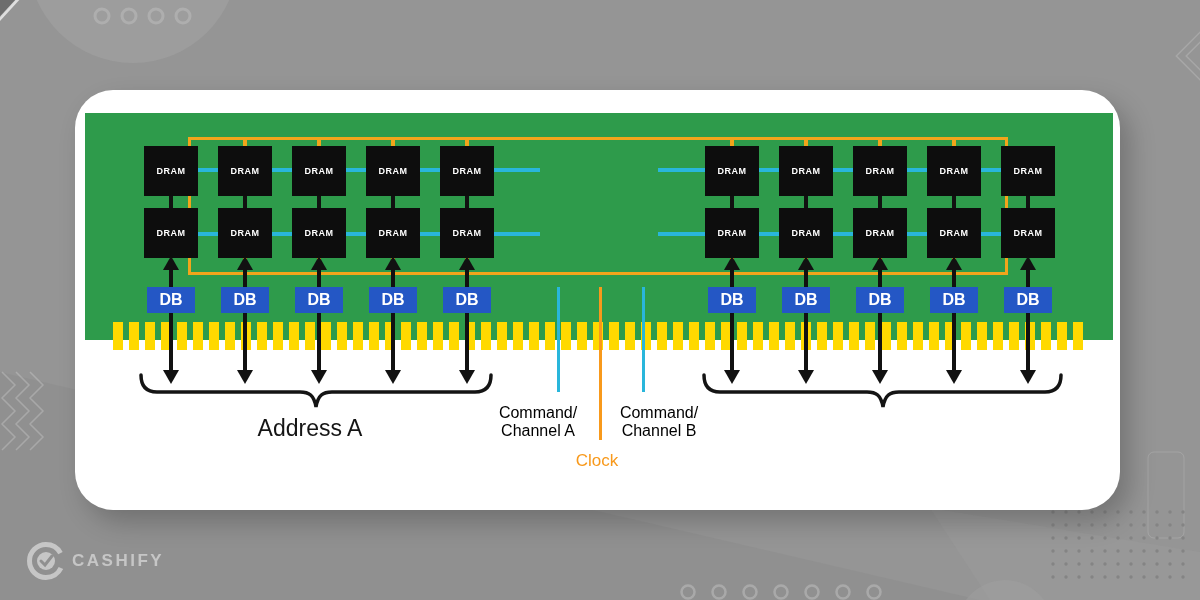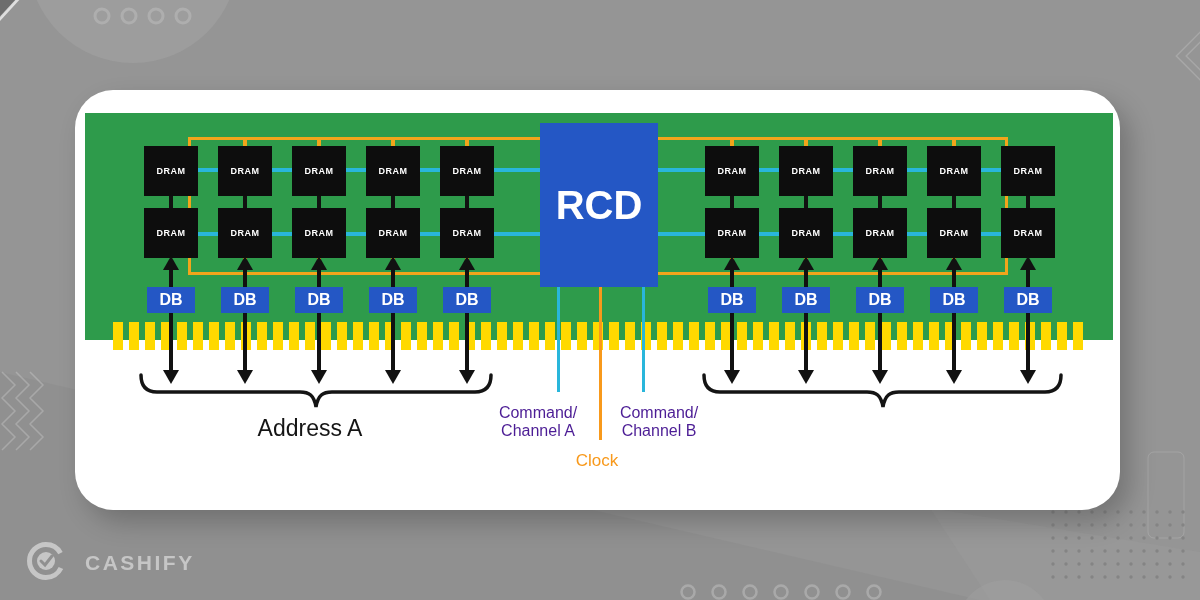--- a/index.html
+++ b/index.html
@@ -36,28 +36,28 @@
   .head-up{position:absolute;width:0;height:0;border-left:8px solid transparent;
            border-right:8px solid transparent;border-bottom:14px solid #111111;z-index:4;}
   .head-down{position:absolute;width:0;height:0;border-left:8px solid transparent;
              border-right:8px solid transparent;border-top:14px solid #111111;z-index:4;}
   .sig{position:absolute;width:3px;z-index:4;}
   .sig.cyan{background:#29B6DB;}
   .sig.orange{background:#F8991B;}
 
   
   .lbl{position:absolute;z-index:5;transform:translateX(-50%);text-align:center;white-space:nowrap;}
-  .lbl.cyan{color:#4c1d95;font-size:16px;line-height:18px;}
+  .lbl.cyan{color:#000000;font-size:16px;line-height:18px;}
   .lbl.orange{color:#F8991B;font-size:17px;}
   .lbl.channel{color:#151515;font-size:23px;}
   #braces{position:absolute;left:0;top:0;z-index:5;}
 
   
   #logo{left:24px;top:538px;z-index:6;width:220px;height:50px;}
-  #logo-text{position:absolute;left:61px;top:13px;color:#c6c6c6;font-size:21px;
+  #logo-text{position:absolute;left:48px;top:13px;color:#c6c6c6;font-size:17px;
              font-weight:bold;letter-spacing:2.5px;}
 </style>
 </head>
 <body>
 
 <div id="stage">
 
   <svg id="bg-svg" width="1200" height="600">
     <polygon points="0,372 0,600 980,600" fill="#8d8d8d" opacity="0.55"></polygon>
     <polygon points="930,508 1200,552 1200,600 990,600" fill="#9c9c9c" opacity="0.45"></polygon>
@@ -324,23 +324,20 @@
       <div class="chip" style="left:1001px;top:146px;">DRAM</div>
       <div class="chip" style="left:1001px;top:208px;">DRAM</div>
       <div class="connector" style="left:1026px;top:196px;"></div>
       <div class="head-up" style="left:1020px;top:256px;"></div>
       <div class="shaft" style="left:1026px;top:268px;height:20px;"></div>
       <div class="db" style="left:1004px;top:287px;">DB</div>
       <div class="shaft" style="left:1026px;top:313px;height:58px;"></div>
       <div class="head-down" style="left:1020px;top:370px;"></div>
     </div>
 
-  <div id="rcd" class="abs">
-    <span>RCD</span>
-  </div>
 
   <div class="sig cyan" style="left:556.5px;top:287px;height:105px;"></div>
   <div class="sig cyan" style="left:641.5px;top:287px;height:105px;"></div>
   <div class="sig orange" style="left:598.5px;top:287px;height:153px;"></div>
 
   <svg id="braces" width="1200" height="600">
     <path d="M141,375 C141,386 146,392 157,392 L300,392 C309,392 314,395 316,407 C318,395 323,392 332,392 L475,392 C486,392 491,386 491,375" fill="none" stroke="#141414" stroke-width="3.5" stroke-linecap="round"></path>
     <path d="M704,375 C704,386 709,392 720,392 L867,392 C876,392 881,395 883,407 C885,395 890,392 899,392 L1045,392 C1056,392 1061,386 1061,375" fill="none" stroke="#141414" stroke-width="3.5" stroke-linecap="round"></path>
   </svg>
 

